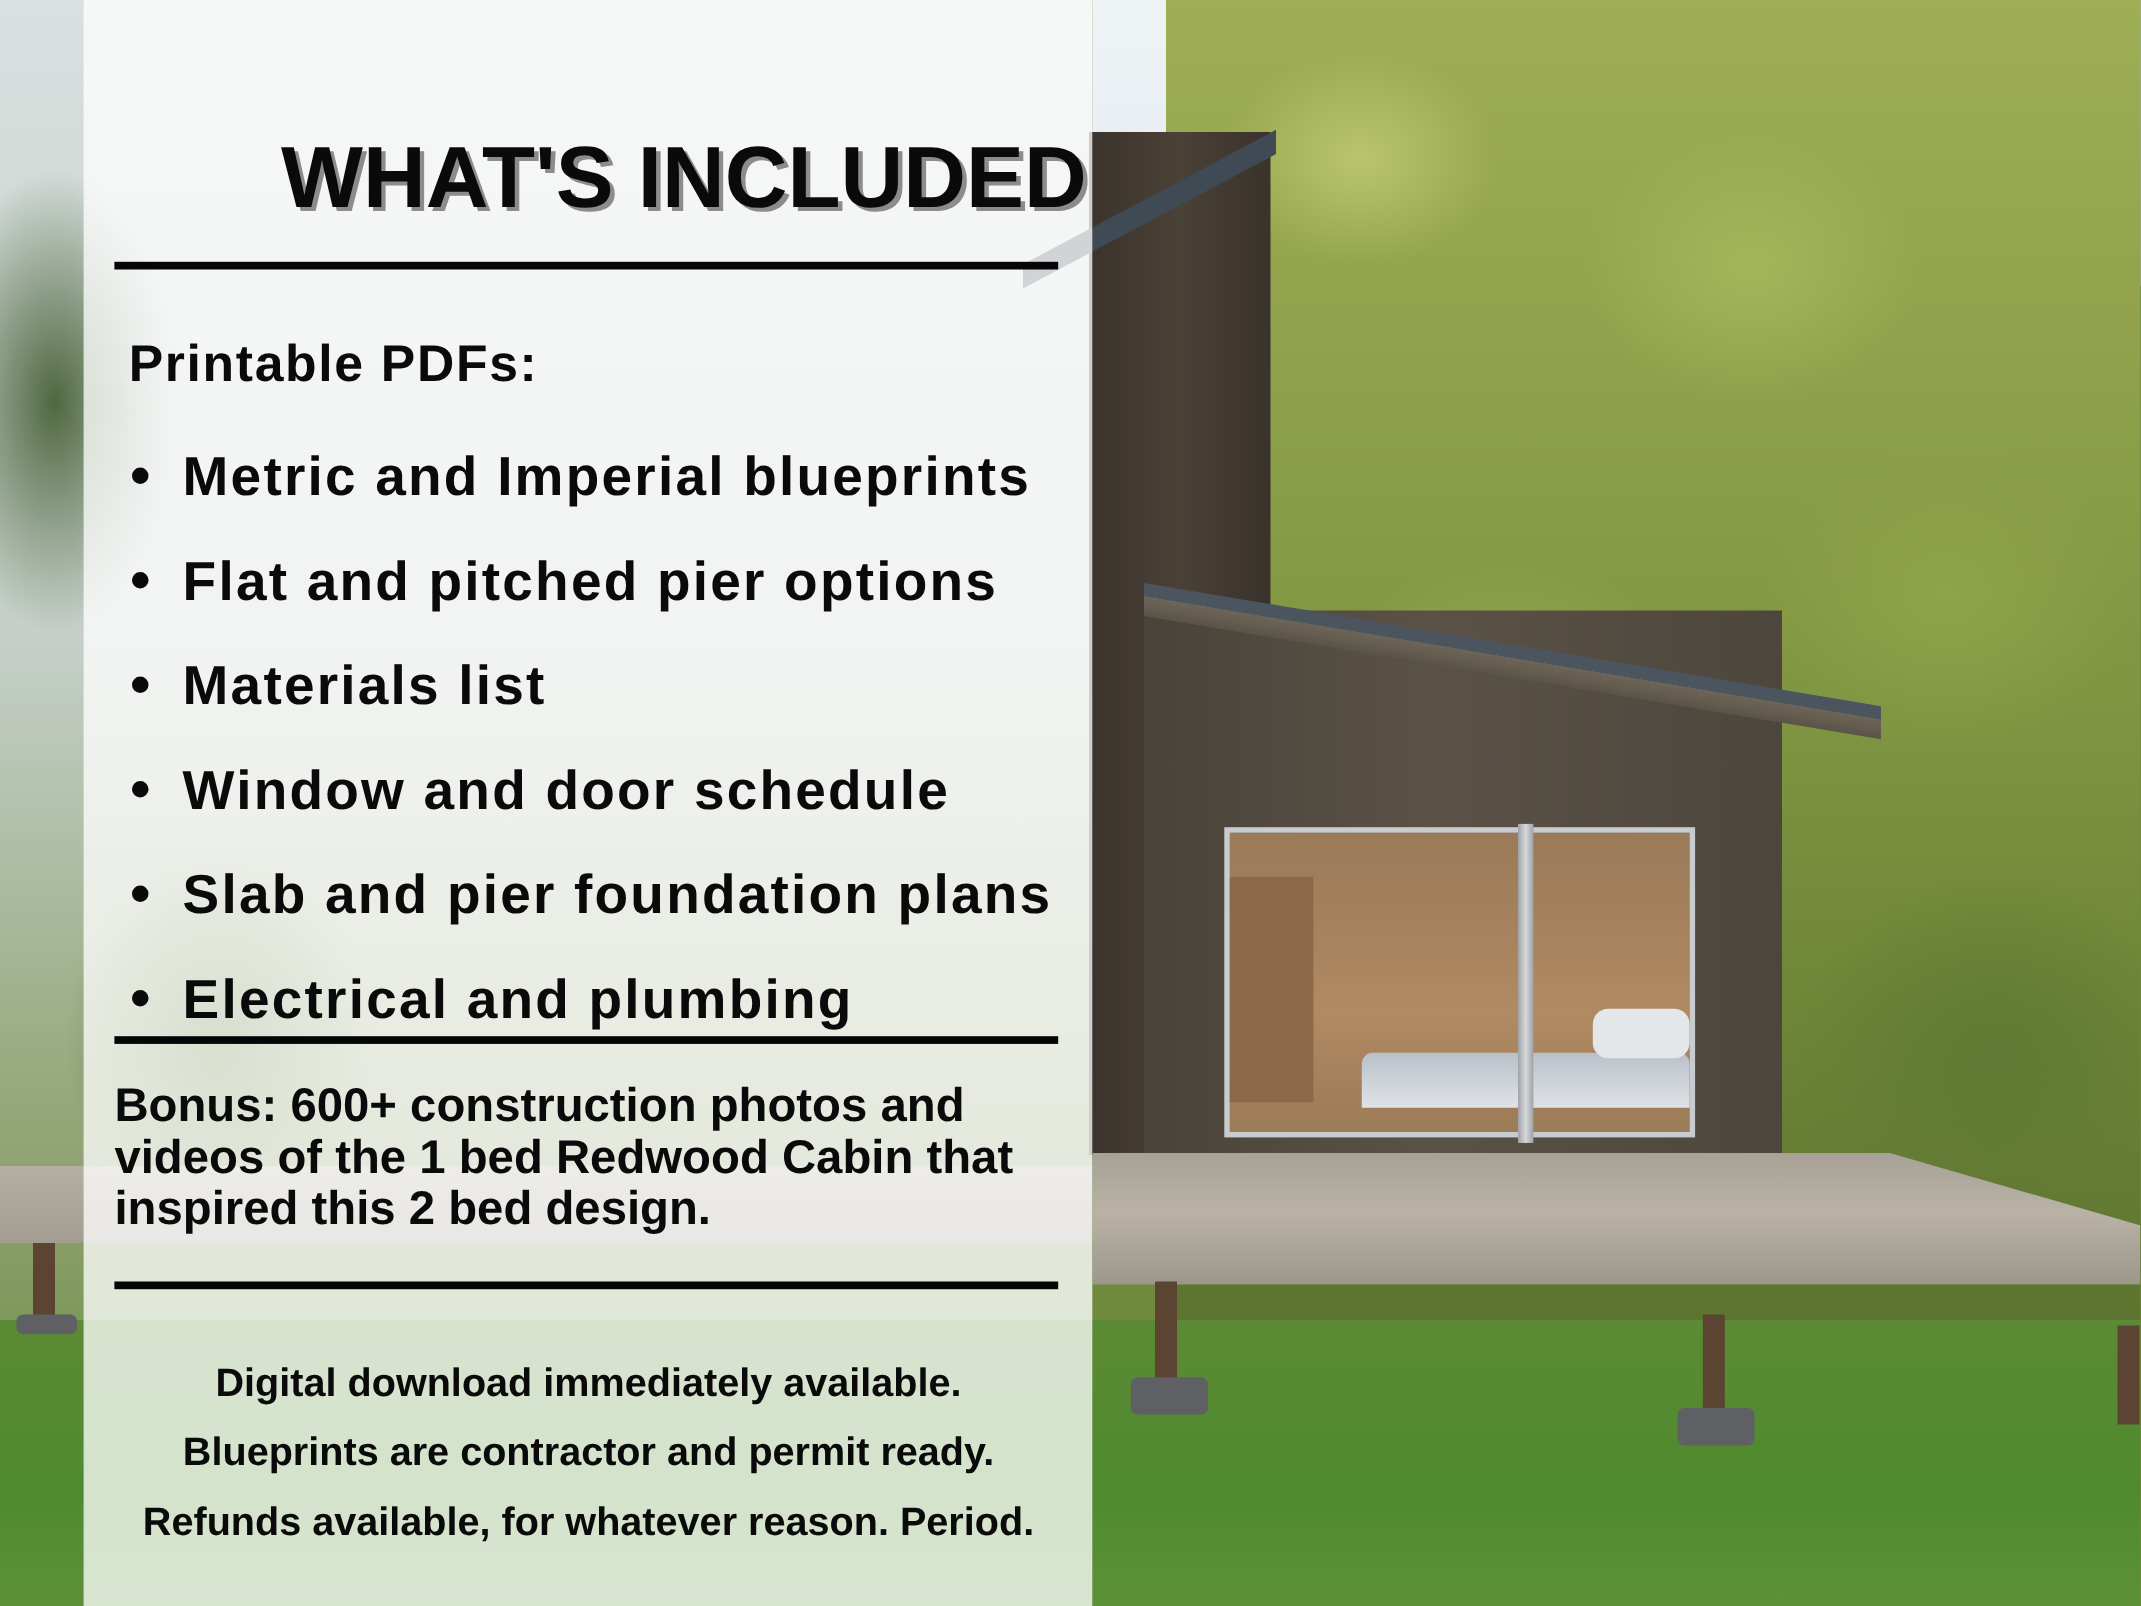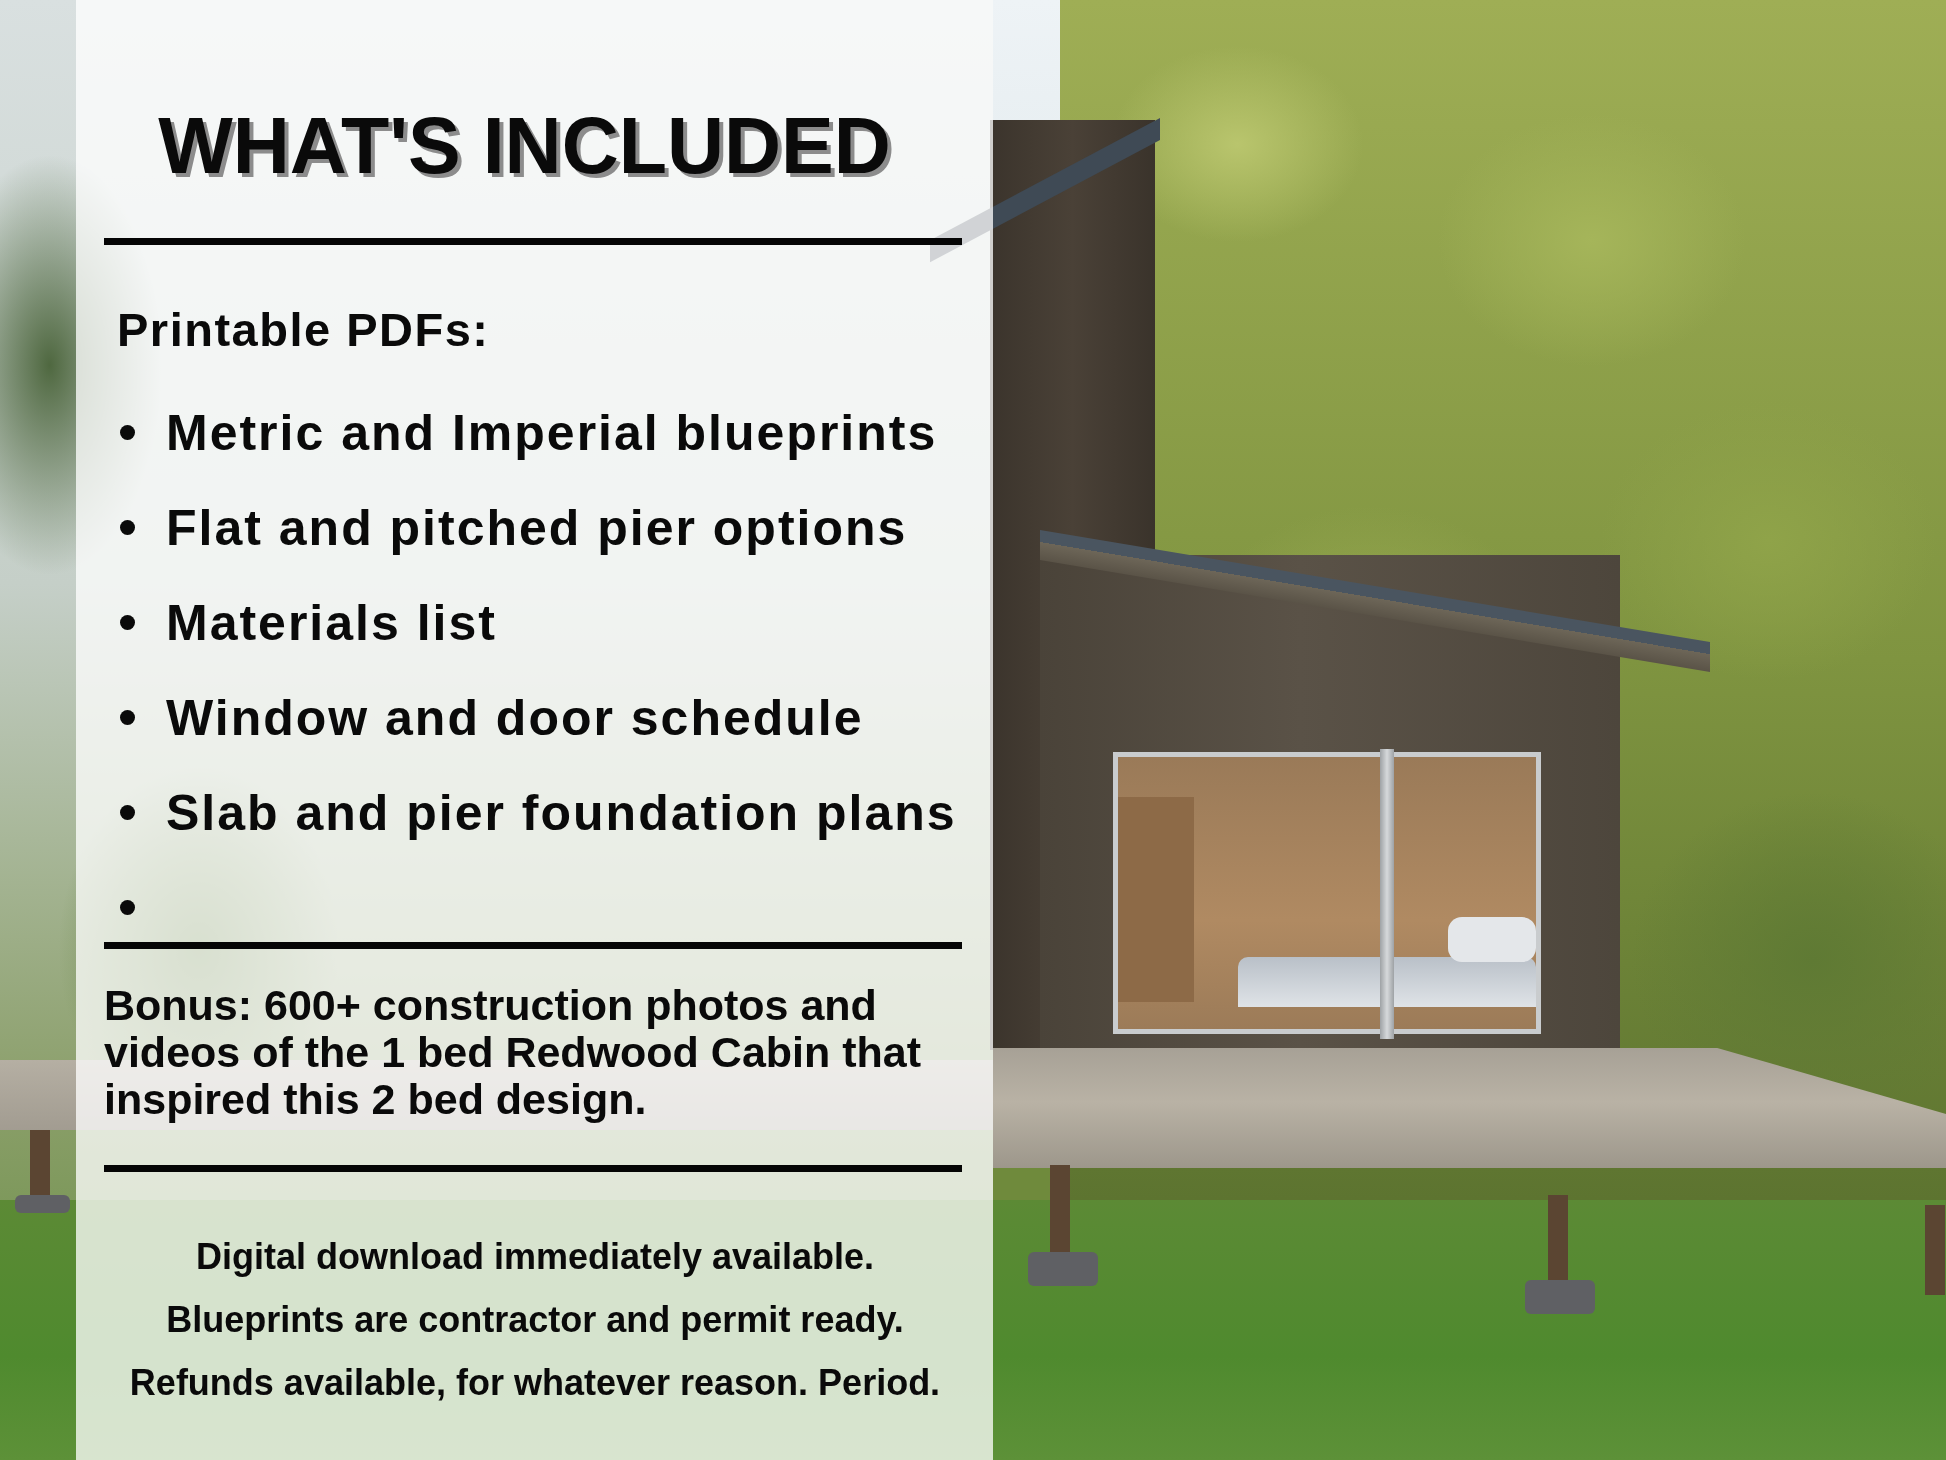--- a/index.html
+++ b/index.html
@@ -83,22 +83,22 @@
   }
   .post { position: absolute; width: 20px; background: #5b4532; }
   .footing { position: absolute; width: 70px; height: 34px; background: #5f6064; border-radius: 6px; }
 
   
   .panel {
     position: absolute; left: 76px; top: 0; width: 917px; height: 1460px;
     background: rgba(255,255,255,0.76);
   }
   .heading {
-    position: absolute; left: 76px; top: 98px; width: 917px; text-align: center;
-    margin: 0; font-size: 79px; font-weight: 700; letter-spacing: 0px; line-height: 96px;
+    position: absolute; left: 76px; top: 98px; width: 917px; text-align: right;
+    margin: 15px; font-size: 79px; font-weight: 700; letter-spacing: 0px; line-height: 96px;
     color: #0a0a0a; text-shadow: 4px 4px 0 #8c8c8c;
     padding-right: 20px; box-sizing: border-box;
   }
   .divider {
     position: absolute; left: 104px; width: 858px; height: 7px; background: #050505;
   }
   .section-label {
     position: absolute; left: 107px; top: 290px; margin: 10px;
     font-size: 47px; font-weight: 700; line-height: 60px; color: #0a0a0a; letter-spacing: 1.5px;
   }
@@ -175,20 +175,21 @@
   <li class="bullet-row">
     <span class="bullet-dot"></span>
     <span class="bullet-text">Window and door schedule</span>
   </li>
   <li class="bullet-row">
     <span class="bullet-dot"></span>
     <span class="bullet-text">Slab and pier foundation plans</span>
   </li>
   <li class="bullet-row">
     <span class="bullet-dot"></span>
+    <span class="bullet-text">Electrical and plumbing</span>
   </li>
 </ul>
 
 <div class="divider" style="top:942px;"></div>
 
 <p class="bonus">Bonus: 600+ construction photos and videos of the 1 bed Redwood Cabin that inspired this 2 bed design.</p>
 
 <div class="divider" style="top:1165px;"></div>
 
 <ul class="footer">

